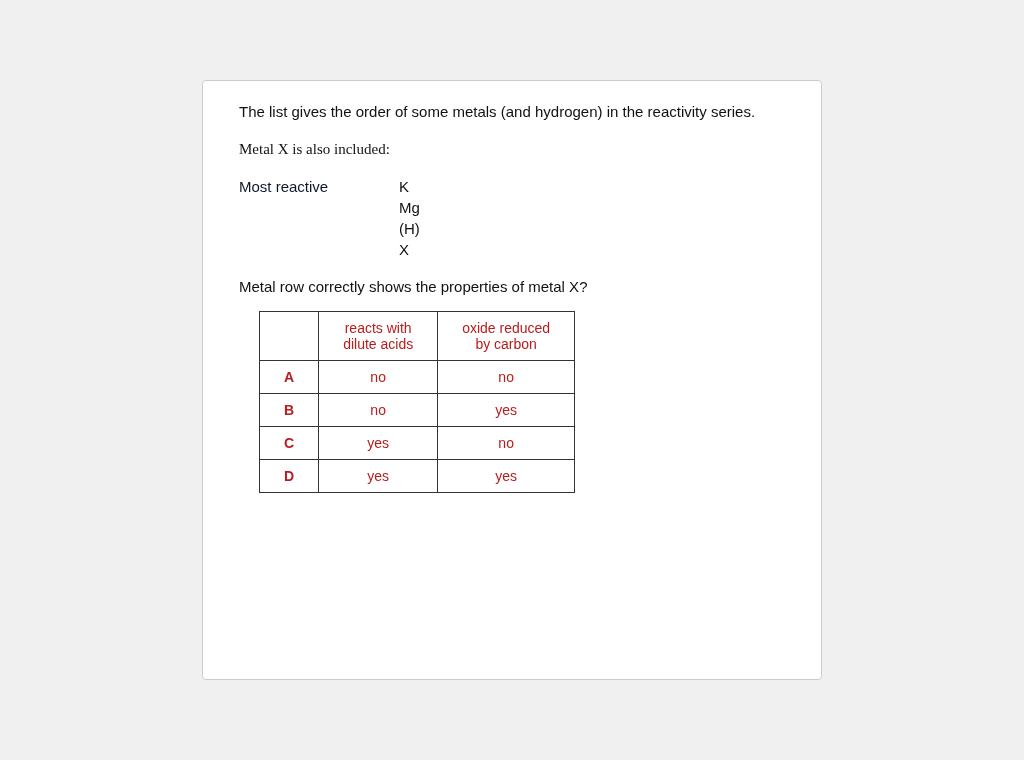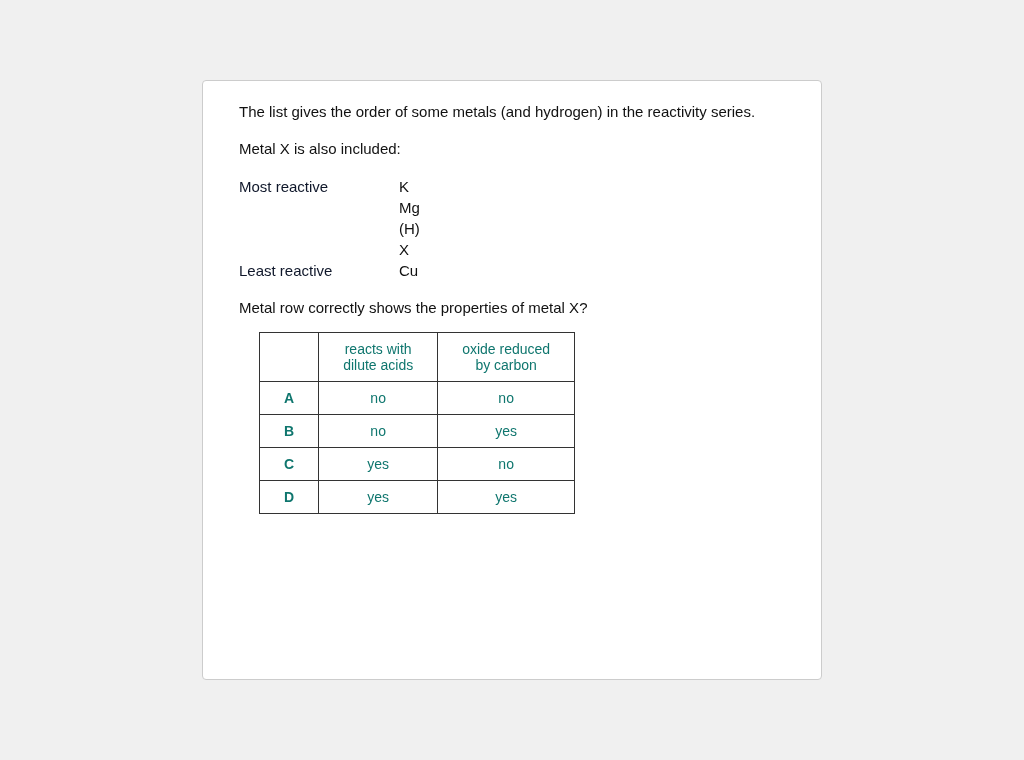--- a/index.html
+++ b/index.html
@@ -31,20 +31,21 @@
       line-height: 1.5;
       margin-bottom: 14px;
       color: #111;
     }
 
     .metal-x-text {
       font-size: 15px;
       line-height: 1.5;
       margin-bottom: 18px;
       color: #111;
+      font-family: Liberation Serif, serif;
     }
 
     .reactivity-section {
       margin-bottom: 20px;
     }
 
     .reactivity-row {
       display: flex;
       align-items: baseline;
       margin-bottom: 4px;
@@ -80,21 +81,21 @@
     .properties-table {
       border-collapse: collapse;
       margin-left: 20px;
     }
 
     .properties-table th,
     .properties-table td {
       border: 1px solid #333;
       text-align: center;
       font-size: 14px;
-      color: #0f766e;
+      color: #b91c1c;
       padding: 8px 24px;
     }
 
     .properties-table th {
       font-weight: normal;
       background: #fff;
     }
 
     .properties-table .row-label {
       font-weight: bold;
@@ -127,24 +128,20 @@
     <div class="element-only-row">
       <span class="reactivity-element">Mg</span>
     </div>
     <div class="element-only-row">
       <span class="reactivity-element">(H)</span>
     </div>
     <div class="element-only-row">
       <span class="reactivity-element">X</span>
     </div>
 
-    <div class="reactivity-row">
-      <span class="reactivity-label">Least reactive</span>
-      <span class="reactivity-element">Cu</span>
-    </div>
   </div>
 
   <p class="which-row-text">Metal row correctly shows the properties of metal X?</p>
 
   <table class="properties-table">
     <thead>
       <tr class="header-row">
         <th class="empty-header"></th>
         <th>reacts with<br>dilute acids</th>
         <th>oxide reduced<br>by carbon</th>

